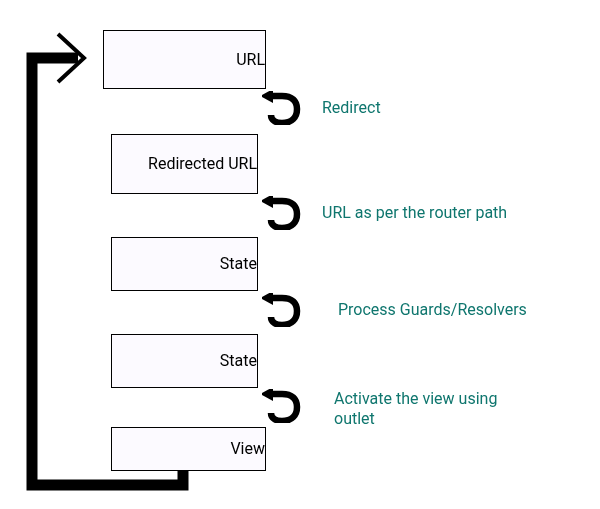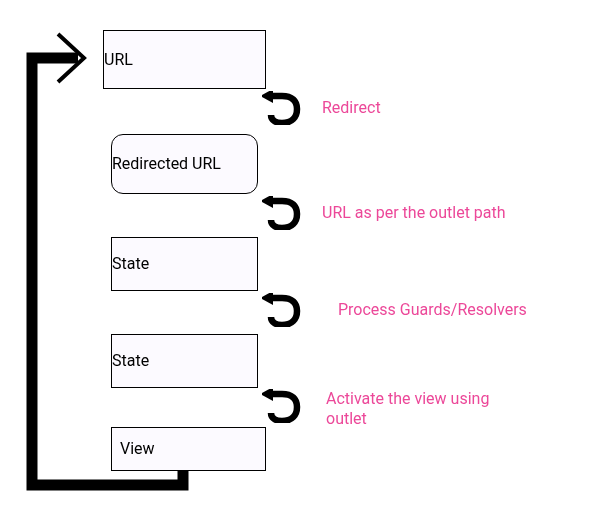--- a/index.html
+++ b/index.html
@@ -10,30 +10,30 @@
     font-family: -apple-system, BlinkMacSystemFont, "Segoe UI", Roboto, Helvetica, Arial, sans-serif;
     background: #ffffff;
     position: relative;
   }
   .box {
     position: absolute;
     border: 1px solid #000;
     background: #fcfaff;
     display: flex;
     align-items: center;
-    justify-content: flex-start;
+    justify-content: flex-end;
     text-align: center;
     font-size: 16px;
     color: #000;
     line-height: 1.2;
   }
   .label {
     position: absolute;
     font-size: 16px;
-    color: #ec4899;
+    color: #0f766e;
     line-height: 1.25;
   }
   .curve-icon {
     position: absolute;
     width: 40px;
     height: 34px;
   }
   svg.loopback {
     position: absolute;
     left: 0;
@@ -53,45 +53,45 @@
 <div class="box" style="left:103px; top:30px; width:161px; height:57px;">
   <span>URL</span>
 </div>
 
 <svg class="curve-icon" style="left:262px; top:91px;" viewBox="0 0 40 34">
   <path d="M 9 24 C 9 30 15 32 20 32 C 30 32 35 26 35 18 C 35 10 30 5 20 5 L 9 5" stroke="#000" stroke-width="6.5" fill="none" stroke-linecap="butt"></path>
   <polygon points="11,-2 -2,5 11,12" fill="#000"></polygon>
 </svg>
 <div class="label" style="left:322px; top:98px;">Redirect</div>
 
-<div class="box" style="left:111px; top:134px; width:145px; height:58px;border-radius:12px;">
+<div class="box" style="left:111px; top:134px; width:145px; height:58px;">
   <span>Redirected URL</span>
 </div>
 
 <svg class="curve-icon" style="left:262px; top:196px;" viewBox="0 0 40 34">
   <path d="M 9 24 C 9 30 15 32 20 32 C 30 32 35 26 35 18 C 35 10 30 5 20 5 L 9 5" stroke="#000" stroke-width="6.5" fill="none" stroke-linecap="butt"></path>
   <polygon points="11,-2 -2,5 11,12" fill="#000"></polygon>
 </svg>
-<div class="label" style="left:322px; top:203px;">URL as per the outlet path</div>
+<div class="label" style="left:322px; top:203px;">URL as per the router path</div>
 
 <div class="box" style="left:111px; top:237px; width:145px; height:52px;">
   <span>State</span>
 </div>
 
 <svg class="curve-icon" style="left:262px; top:293px;" viewBox="0 0 40 34">
   <path d="M 9 24 C 9 30 15 32 20 32 C 30 32 35 26 35 18 C 35 10 30 5 20 5 L 9 5" stroke="#000" stroke-width="6.5" fill="none" stroke-linecap="butt"></path>
   <polygon points="11,-2 -2,5 11,12" fill="#000"></polygon>
 </svg>
 <div class="label" style="left:338px; top:300px;">Process Guards/Resolvers</div>
 
 <div class="box" style="left:111px; top:334px; width:145px; height:52px;">
   <span>State</span>
 </div>
 
 <svg class="curve-icon" style="left:262px; top:389px;" viewBox="0 0 40 34">
   <path d="M 9 24 C 9 30 15 32 20 32 C 30 32 35 26 35 18 C 35 10 30 5 20 5 L 9 5" stroke="#000" stroke-width="6.5" fill="none" stroke-linecap="butt"></path>
   <polygon points="11,-2 -2,5 11,12" fill="#000"></polygon>
 </svg>
-<div class="label" style="left:326px; top:389px; width:190px;">Activate the view using outlet</div>
+<div class="label" style="left:334px; top:389px; width:190px;">Activate the view using outlet</div>
 
 <div class="box" style="left:111px; top:427px; width:145px; height:42px;padding-left:8px;">
   <span>View</span>
 </div>
 
 </body></html>

